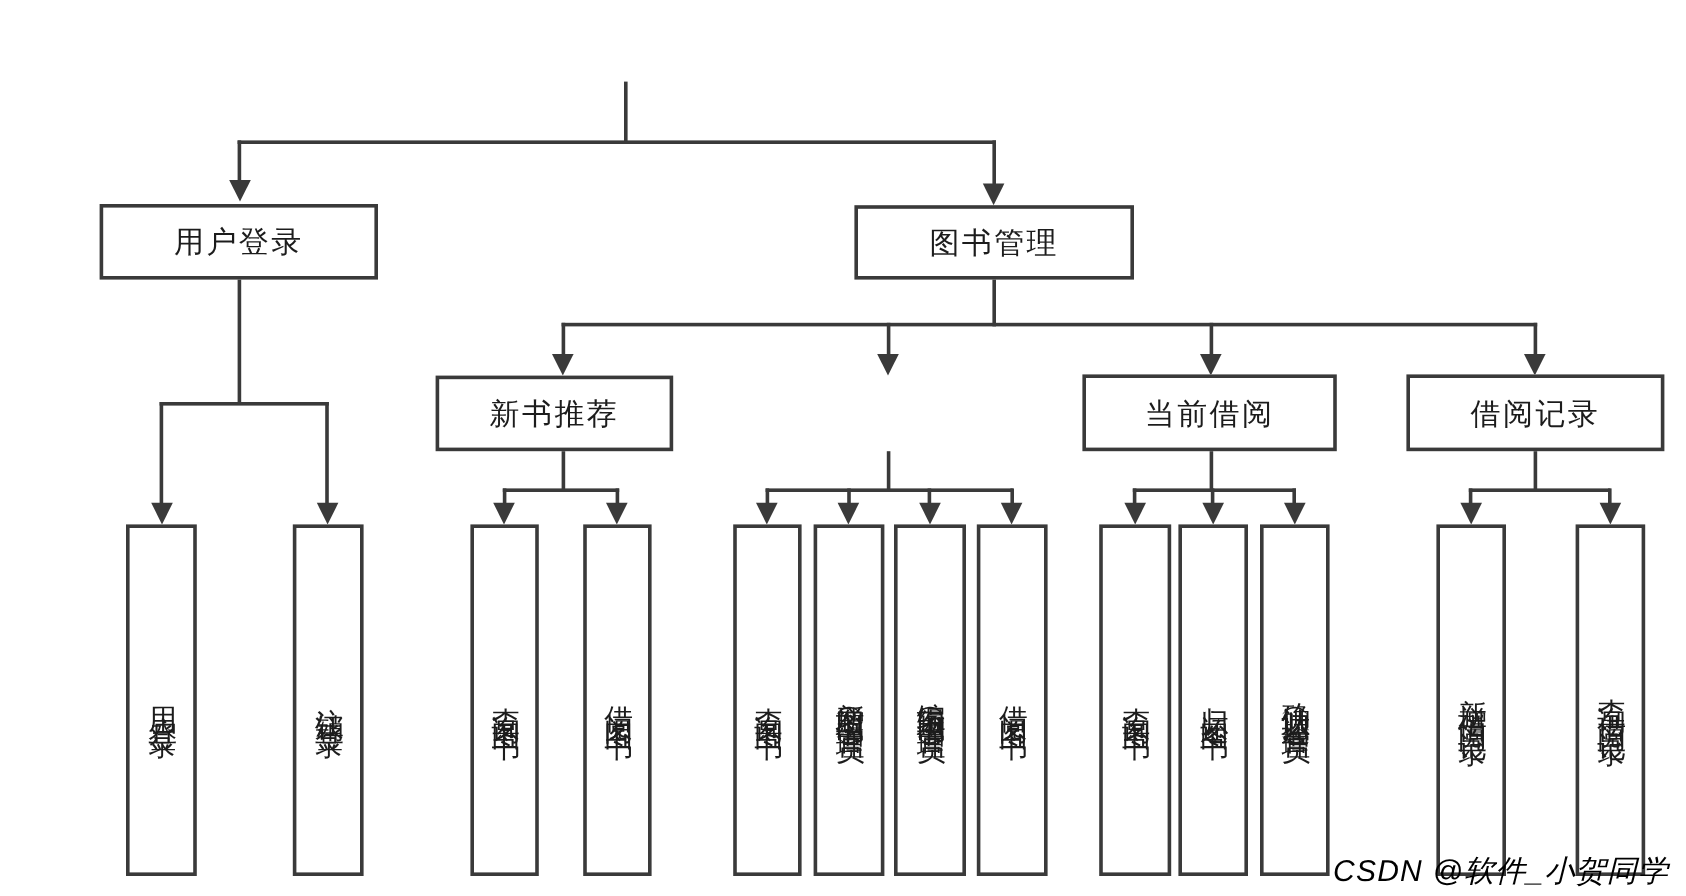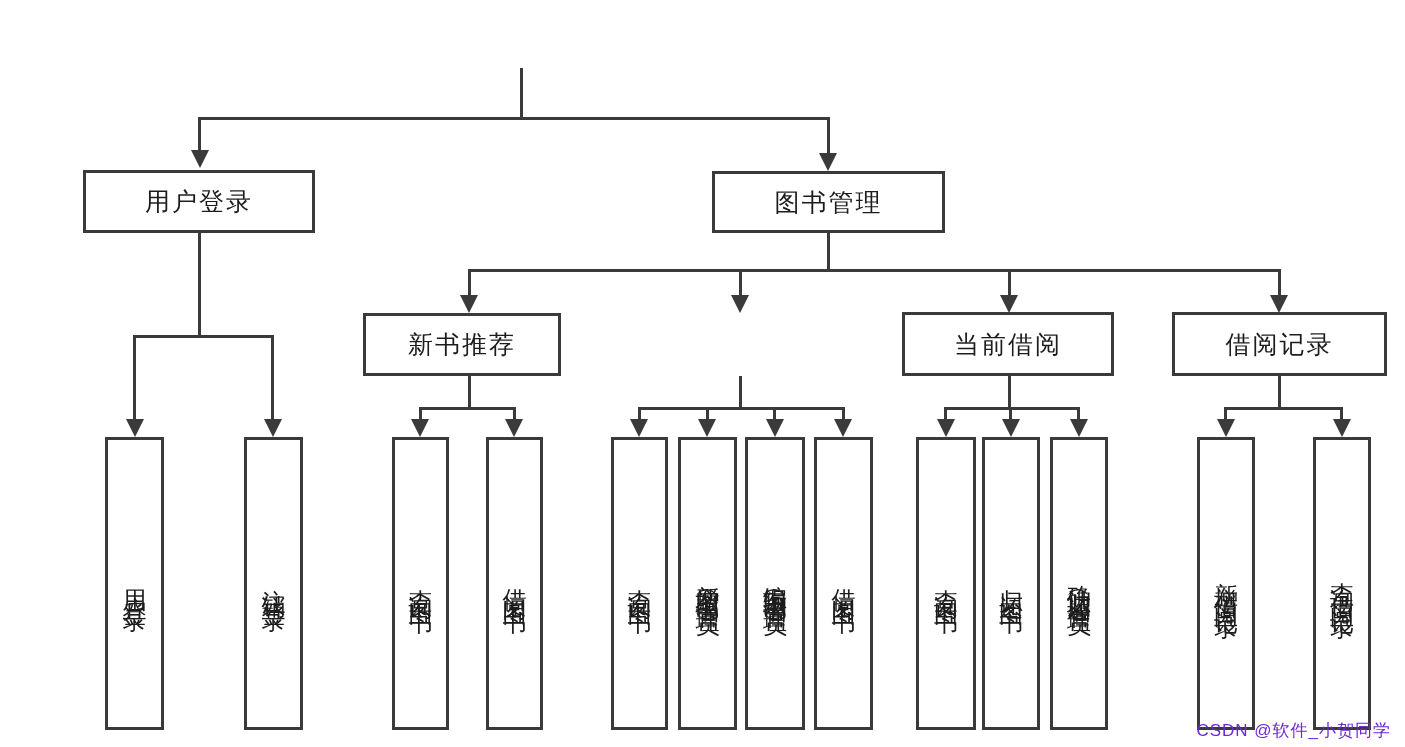--- a/index.html
+++ b/index.html
@@ -34,22 +34,22 @@
   .hl{position:absolute;height:3px;background:#3a3a3a;}
   .vl{position:absolute;width:3px;background:#3a3a3a;}
   .ar{
     position:absolute;width:0;height:0;
     border-left:9px solid transparent;
     border-right:9px solid transparent;
     border-top:18px solid #3a3a3a;
   }
   .watermark{
     position:absolute;right:14px;bottom:5px;
-    font-size:17px;color:#6d28d9;letter-spacing:1px;
-    z-index:10;white-space:nowrap;
+    font-size:25px;color:#000000;letter-spacing:1px;
+    z-index:10;white-space:nowrap;font-style:italic;
   }
 </style>
 </head>
 <body>
 
 <div id="canvas">
 
 
   <div class="vl" style="left:520px;top:68px;height:50px"></div>
   <div class="hl" style="left:198px;top:117px;width:632px"></div>

